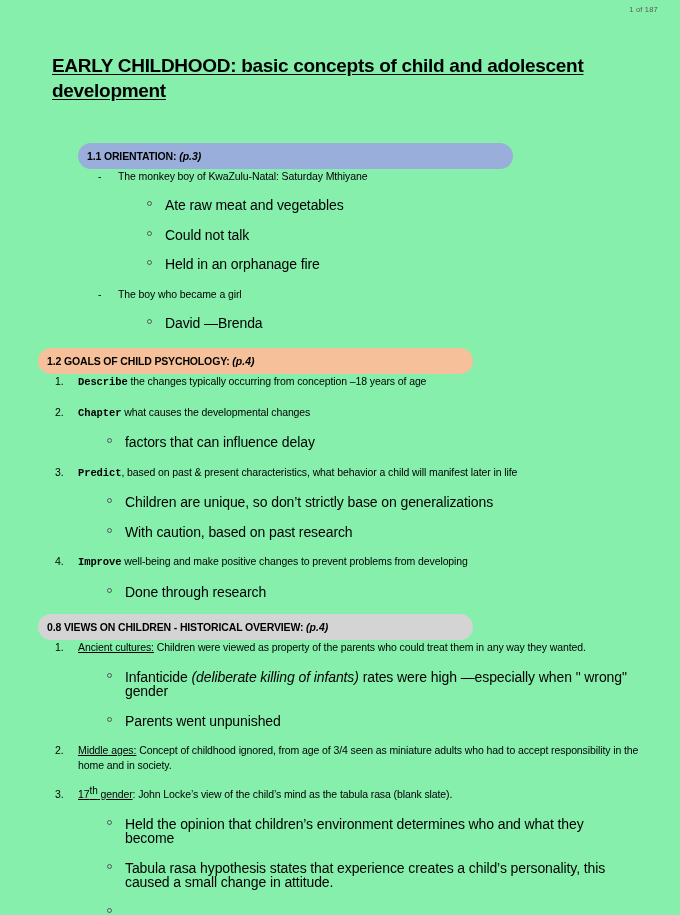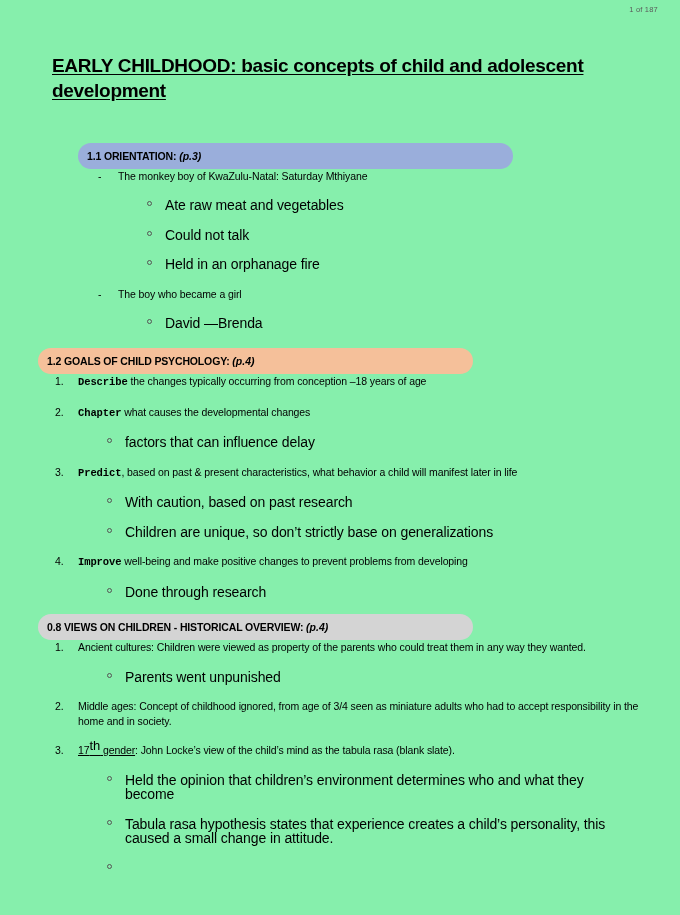--- a/index.html
+++ b/index.html
@@ -123,21 +123,21 @@
     margin-bottom: 15px;
   }
   li.num-item > .marker {
     position: absolute;
     left: 55px;
     top: 0;
     font-size: 10.5px;
     line-height: 14.5px;
   }
   li.num-item .lead { font-weight: bold; font-family: Liberation Mono, monospace; }
-  li.num-item .lead-u { text-underline-offset: 1px; }
+  li.num-item .lead-u { text-decoration: underline; text-underline-offset: 1px; }
 
   
   ul.circle-list { margin-top: 15px; }
   li.circle-item {
     position: relative;
     padding-left: 125px;
     padding-right: 45px;
     font-size: 14px;
     line-height: 14.5px;
     letter-spacing: -0.1px;
@@ -168,21 +168,21 @@
   }
   li.dash-item ul.circle-list li.circle-item > .marker {
     left: 29px;
   }
 
   .section { margin-bottom: 0; }
   .sec-1-1 { margin-bottom: 18px; padding-left: 40px; }
   .sec-1-2 { margin-bottom: 2px; }
 
   em.ital { font-style: italic; }
-  sup.ord { font-size: 13px; vertical-align: super; line-height: 0; margin-top: 25px; }
+  sup.ord { font-size: 10px; vertical-align: super; line-height: 0; margin-top: 25px; }
   .u { text-decoration: underline; text-underline-offset: 1px; }
 </style>
 </head>
 <body>
 
 <div class="page">
 
   <div class="page-header">1 of 187</div>
 
   <div class="title-block">
@@ -250,25 +250,25 @@
             </li>
           </ul>
         </li>
 
         <li class="num-item">
           <span class="marker">3.</span>
           <span class="lead">Predict</span><span>, based on past &amp; present characteristics, what behavior a child will manifest later in life</span>
           <ul class="circle-list">
             <li class="circle-item">
               <span class="marker"></span>
+              <span>Children are unique, so don’t strictly base on generalizations</span>
+            </li>
+            <li class="circle-item">
+              <span class="marker"></span>
               <span>With caution, based on past research</span>
-            </li>
-            <li class="circle-item">
-              <span class="marker"></span>
-              <span>Children are unique, so don’t strictly base on generalizations</span>
             </li>
           </ul>
         </li>
 
         <li class="num-item">
           <span class="marker">4.</span>
           <span class="lead">Improve</span><span> well-being and make positive changes to prevent problems from developing</span>
           <ul class="circle-list">
             <li class="circle-item">
               <span class="marker"></span>
@@ -286,20 +286,24 @@
         <span class="page-ref">(p.4)</span>
       </div>
       <ol class="num-list section-body">
 
         <li class="num-item">
           <span class="marker">1.</span>
           <span class="lead-u">Ancient cultures:</span><span> Children were viewed as property of the parents who could treat them in any way they wanted.</span>
           <ul class="circle-list">
             <li class="circle-item">
               <span class="marker"></span>
+              <span>Infanticide </span><em class="ital">(deliberate killing of infants)</em><span> rates were high —especially when " wrong" gender</span>
+            </li>
+            <li class="circle-item">
+              <span class="marker"></span>
               <span>Parents went unpunished</span>
             </li>
           </ul>
         </li>
 
         <li class="num-item">
           <span class="marker">2.</span>
           <span class="lead-u">Middle ages:</span><span> Concept of childhood ignored, from age of 3/4 seen as miniature adults who had to accept responsibility in the home and in society.</span>
         </li>
 

